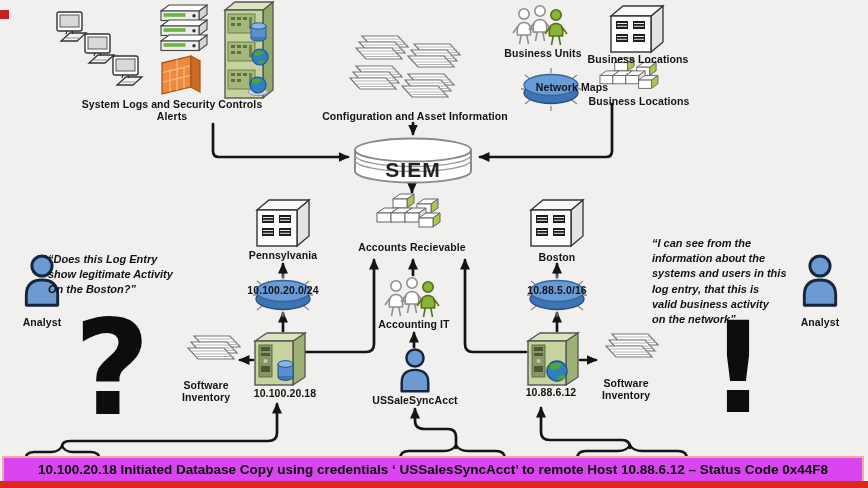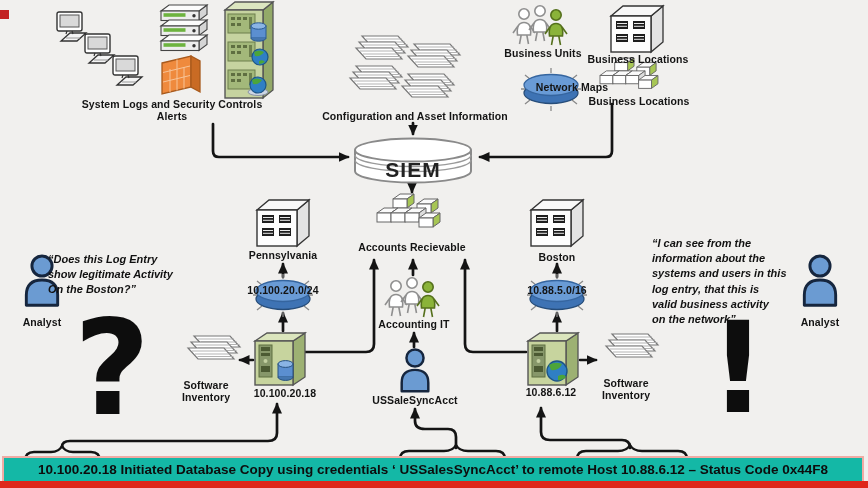--- a/index.html
+++ b/index.html
@@ -11,21 +11,21 @@
        white-space:pre-line;letter-spacing:.1px;}
   .quote{position:absolute;transform:translateX(-50%);text-align:left;
          font-weight:bold;font-style:italic;font-size:11px;line-height:1.38;
          color:#111;white-space:pre-line;}
   .siem-lbl{position:absolute;transform:translateX(-50%);font-weight:bold;
             font-size:21px;letter-spacing:1px;color:#222;text-align:center;}
   .mark{position:absolute;transform:translateX(-50%);font-family:"DejaVu Sans",sans-serif;
         font-weight:bold;color:#0d0d0d;line-height:1;}
   .qmark{font-size:132px;}
   .bang{font-size:126px;}
-  .banner{position:absolute;left:2px;right:4px;top:456px;height:23px;background:#14b8a6;
+  .banner{position:absolute;left:2px;right:4px;top:456px;height:23px;background:#d946ef;
           border:2px solid #f0aba4;display:flex;align-items:center;justify-content:center;}
   .banner-text{font-weight:bold;font-size:13.5px;color:#0d0d0d;white-space:nowrap;}
   .redbar{position:absolute;left:0;right:0;top:481px;height:7px;background:#df281c;}
   .redsquare{position:absolute;left:0;top:10px;width:9px;height:9px;background:#c32222;}
 </style>
 </head>
 <body>
 
 <div class="canvas">
 

